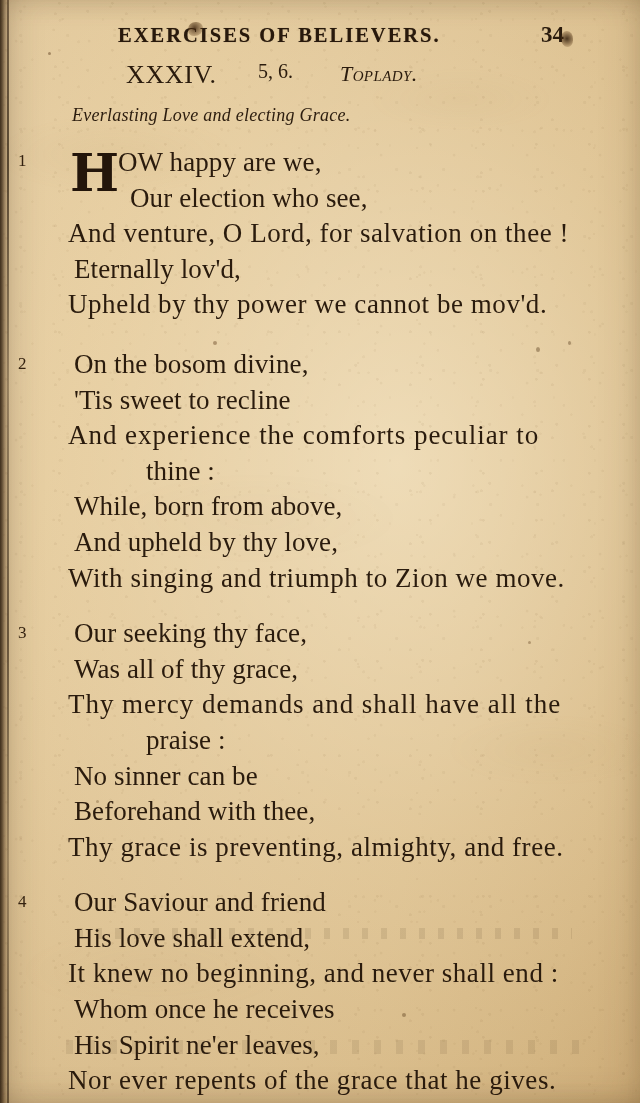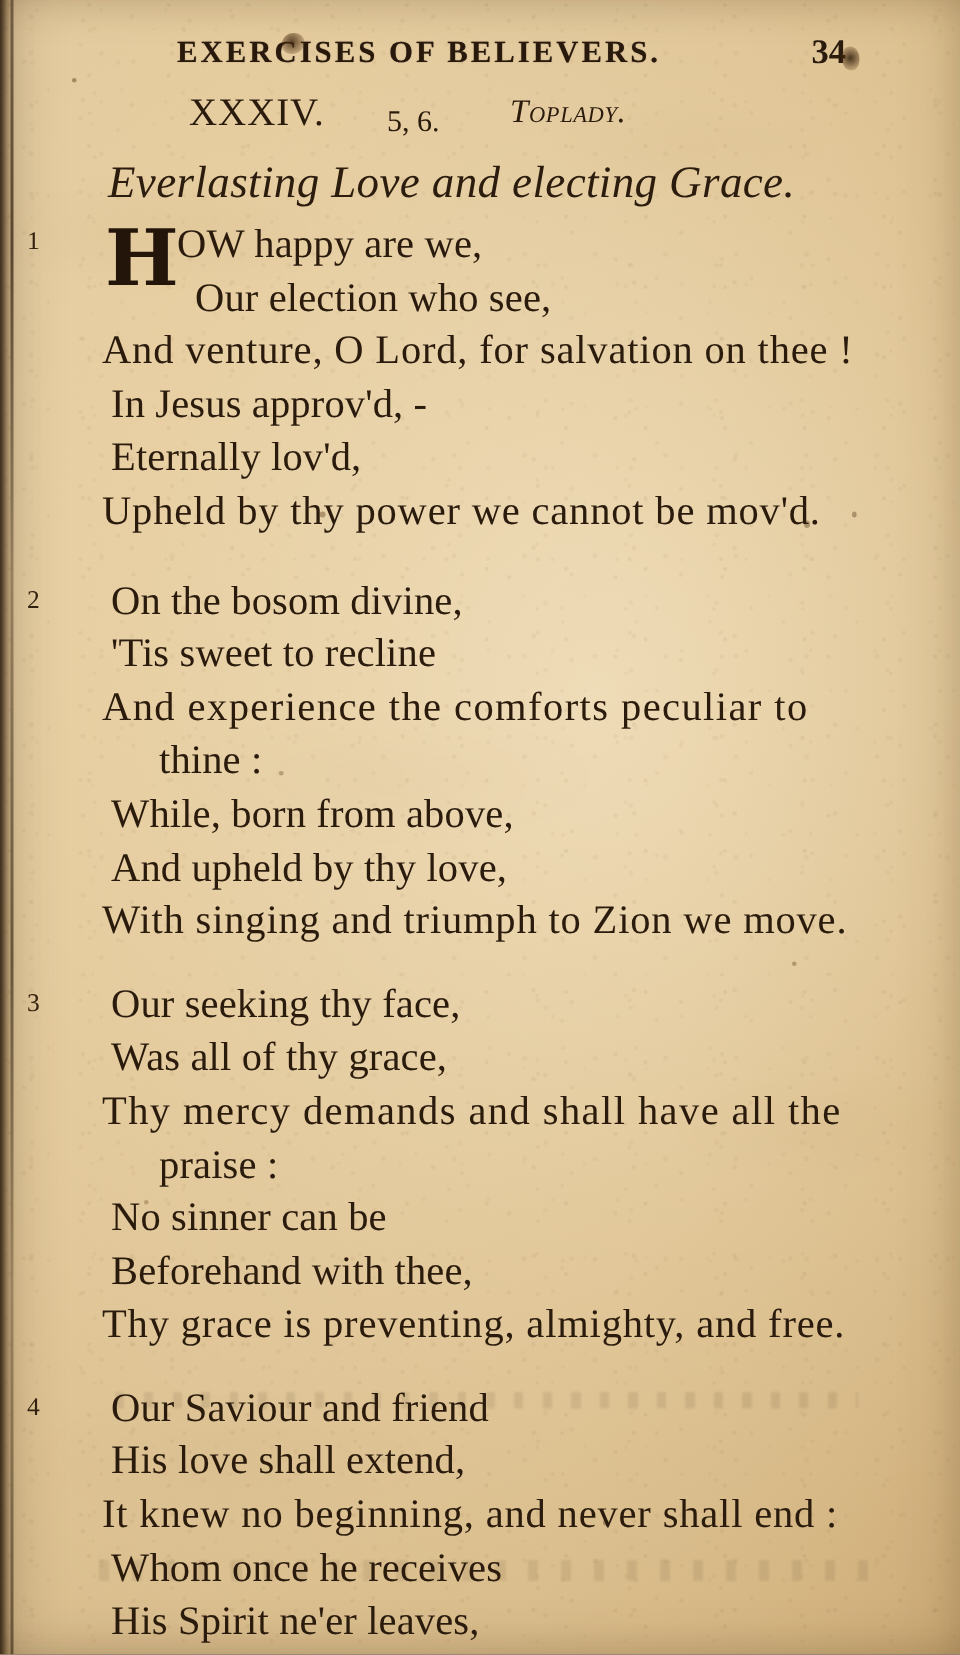--- a/index.html
+++ b/index.html
@@ -175,39 +175,39 @@
     color: #2a1b0d;
   }
   .hymn-number {
     position: absolute;
     left: 126px; top: 0;
     font-size: 26px;
     letter-spacing: .6px;
   }
   .hymn-metre {
     position: absolute;
-    left: 258px; top: 10px;
+    left: 258px; top: 0;
     font-size: 20px;
   }
   .hymn-author {
     position: absolute;
     left: 340px; top: 1px;
     font-style: italic;
     font-variant: small-caps;
     font-size: 22px;
     letter-spacing: .4px;
   }
 
   
   .hymn-subtitle {
     position: absolute;
     left: 72px;
     top: 105px;
     font-style: italic;
-    font-size: 30px;
+    font-size: 18px;
     letter-spacing: .25px;
     color: #2b1c0e;
     white-space: nowrap;
   }
 
   
   .stanzas {
     position: absolute;
     left: 0; right: 0;
     top: 145px;
@@ -226,21 +226,21 @@
     position: relative;
     font-size: 27px;
     line-height: 35.6px;
     color: #2a1b0d;
     white-space: nowrap;
     letter-spacing: .1px;
   }
   
   .ind-long  { padding-left: 68px; }
   .ind-short { padding-left: 74px; }
-  .ind-cont  { padding-left: 106px; }
+  .ind-cont  { padding-left: 106px; margin-left: 40px; }
   .ind-drop  { padding-left: 118px; }
   .ind-drop2 { padding-left: 130px; }
 
   
   .track-1 { letter-spacing: .95px; }
   .track-2 { letter-spacing: .55px; }
 
   
   .dropcap {
     position: absolute;
@@ -325,21 +325,20 @@
     <div class="hymn-subtitle">Everlasting Love and electing Grace.</div>
 
     <div class="stanzas">
 
       <div class="stanza" style="margin-top:0px;">
         <span class="stanza-num" style="top:6px;">1</span>
         <span class="dropcap">H</span>
         <div class="line ind-drop">OW happy are we,</div>
         <div class="line ind-drop2">Our election who see,</div>
         <div class="line ind-long track-2">And venture, O Lord, for salvation on thee !</div>
-        <div class="line ind-short">In Jesus approv'd, -</div>
         <div class="line ind-short">Eternally lov'd,</div>
         <div class="line ind-long track-2">Upheld by thy power we cannot be mov'd.</div>
       </div>
 
       <div class="stanza" style="margin-top:24px;">
         <span class="stanza-num" style="top:7px;">2</span>
         <div class="line ind-short">On the bosom divine,</div>
         <div class="line ind-short">'Tis sweet to recline</div>
         <div class="line ind-long track-1">And experience the comforts peculiar to</div>
         <div class="line ind-cont">thine :</div>

